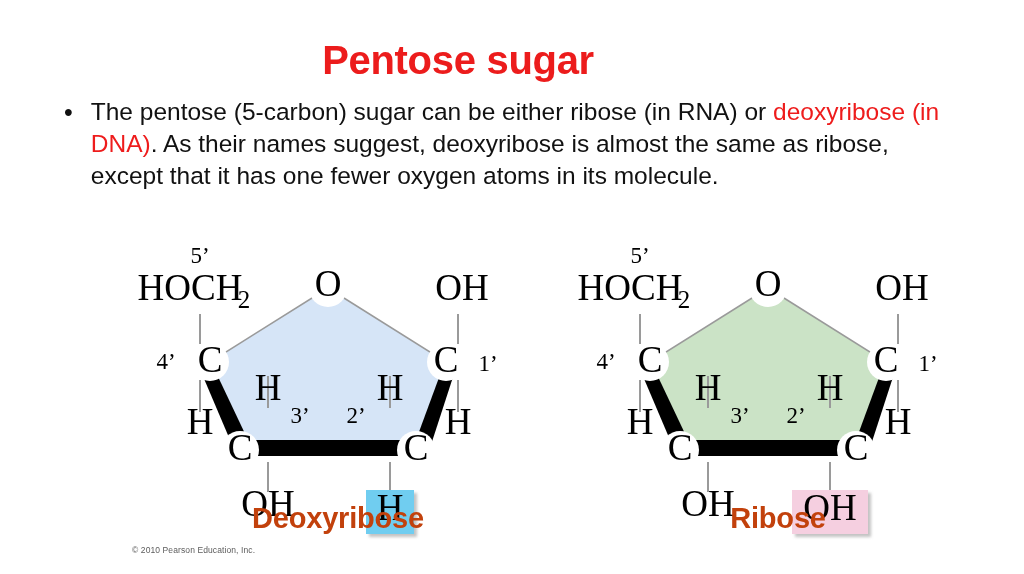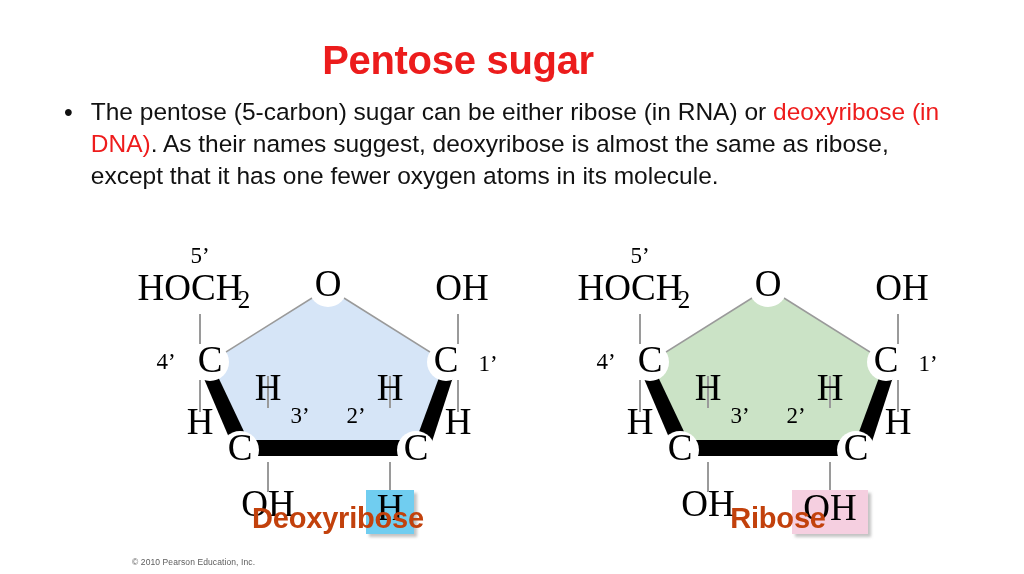--- a/index.html
+++ b/index.html
@@ -90,21 +90,20 @@
 
   
   #copyright {
     position: absolute;
     left: 132px;
     top: 545px;
     font-size: 8.5px;
     color: #5c5c5c;
     letter-spacing: 0.1px;
     white-space: nowrap;
-    margin-top: 12px;
   }
 
   
   .atom {
     font-family: "Liberation Serif", serif;
     font-size: 37px;
     fill: #000000;
     text-anchor: middle;
     dominant-baseline: middle;
   }

